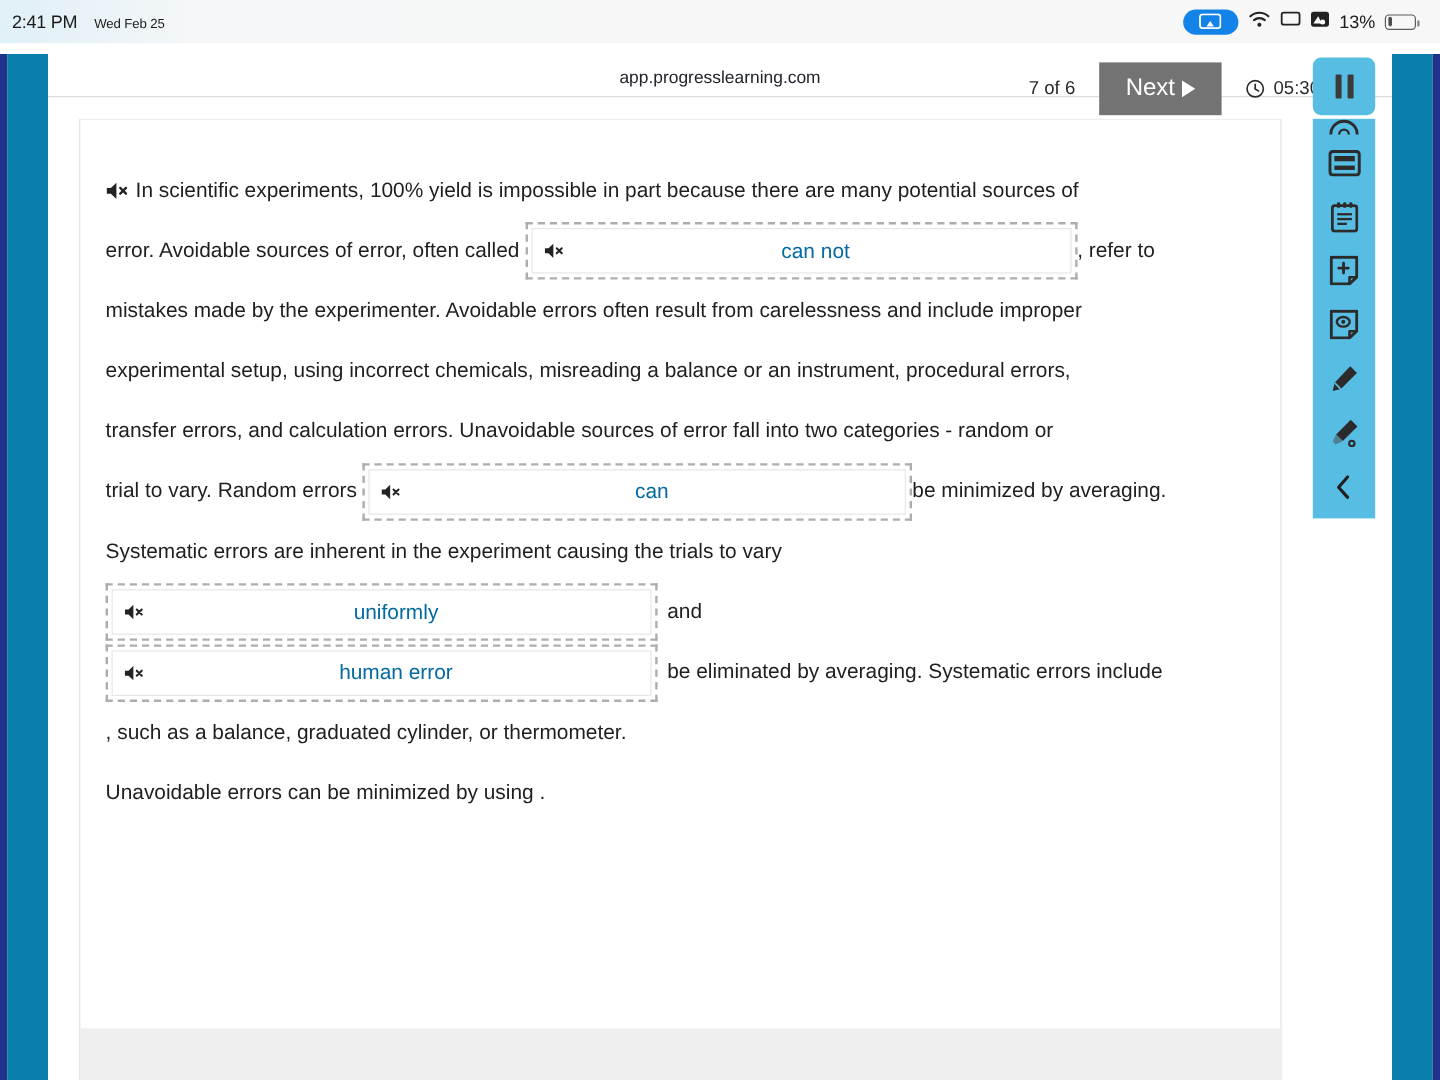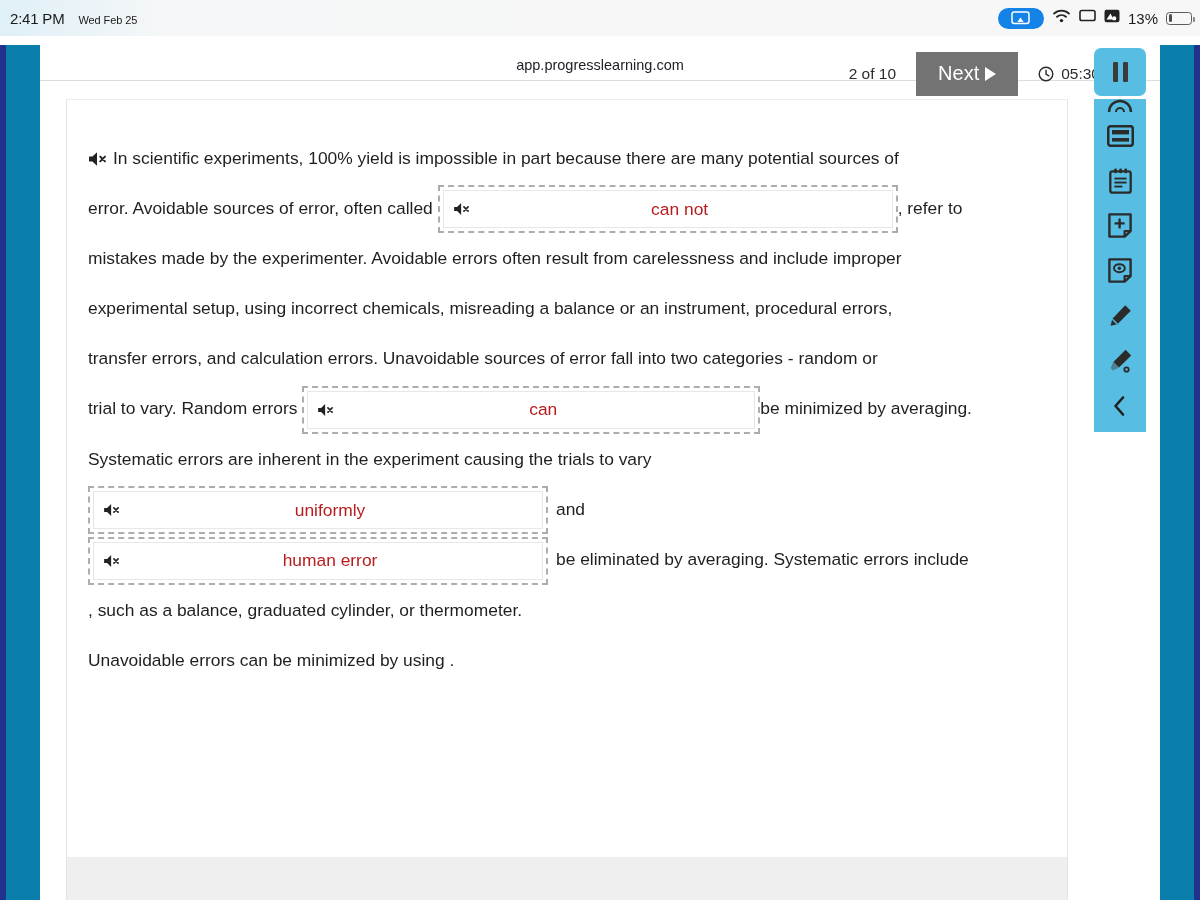--- a/index.html
+++ b/index.html
@@ -17,21 +17,21 @@
     position: absolute; top: 0; left: 0;
     width: 1200px; height: 36px;
     background: linear-gradient(to right, #dff0f7 0%, #f6f7f8 14%, #f7f7f7 100%);
     display: flex; align-items: center;
   }
   .sb-left { display: flex; align-items: baseline; gap: 14px; padding-left: 10px; }
   .sb-time { font-size: 15px; color: #1b1b1b; letter-spacing: -0.2px; }
   .sb-date { font-size: 11px; color: #1b1b1b; letter-spacing: -0.1px; }
   .sb-right {
     margin-left: auto; display: flex; align-items: center;
-    gap: 8px; padding-right: 8px;
+    gap: 8px; padding-right: 20px;
   }
   .airplay-pill {
     width: 46px; height: 21px; border-radius: 11px;
     background: #1383e8; display: flex; align-items: center; justify-content: center;
   }
   .airplay-pill svg { display: block; }
   .sb-pct { font-size: 15px; color: #1b1b1b; }
   .batt {
     width: 26px; height: 13px; border: 1.4px solid #5c5c5c;
     border-radius: 3.5px; position: relative; box-sizing: border-box;
@@ -158,21 +158,21 @@
   .dz-inner {
     border: 1px solid #e7e7e7;
     height: 100%;
     box-sizing: border-box;
     display: flex; align-items: center;
     position: relative;
   }
   .dz-ico { position: absolute; left: 9px; top: 50%; transform: translateY(-50%); }
   .dz-ico svg { display: block; }
   .dz-label {
-    width: 100%; text-align: center; font-size: 17.4px; color: #b91c1c;
+    width: 100%; text-align: center; font-size: 17.4px; color: #0369a1;
     line-height: 1; padding: 0 4px 0 28px; box-sizing: border-box;
   }
 
   .dz-w460 { width: 460px; }
   .dz-w458 { width: 458px; }
   .dz-w466 { width: 466px; }
 
   .line { display: block; }
   .row-gap { margin-left: 8px; }
 </style>
@@ -223,21 +223,21 @@
     <div class="url-text">app.progresslearning.com</div>
     <div class="url-rule"></div>
   </div>
 
   <div class="frame-navy-left"></div>
   <div class="frame-blue-left"></div>
   <div class="frame-blue-right"></div>
   <div class="frame-navy-right"></div>
 
   <div class="toolbar">
-    <span class="progress-count">2 of 10</span>
+    <span class="progress-count">7 of 6</span>
     <button class="next-btn">
       <span>Next</span>
       <span class="tri"></span>
     </button>
     <span class="timer">
       <span class="clock-ico">
         <svg width="16" height="16" viewBox="0 0 16 16">
           <circle cx="8" cy="8" r="6.8" fill="none" stroke="#2b2b2b" stroke-width="1.4"></circle>
           <path d="M8 4.2 L8 8.2 L10.8 9.8" fill="none" stroke="#2b2b2b" stroke-width="1.4" stroke-linecap="round"></path>
         </svg>

